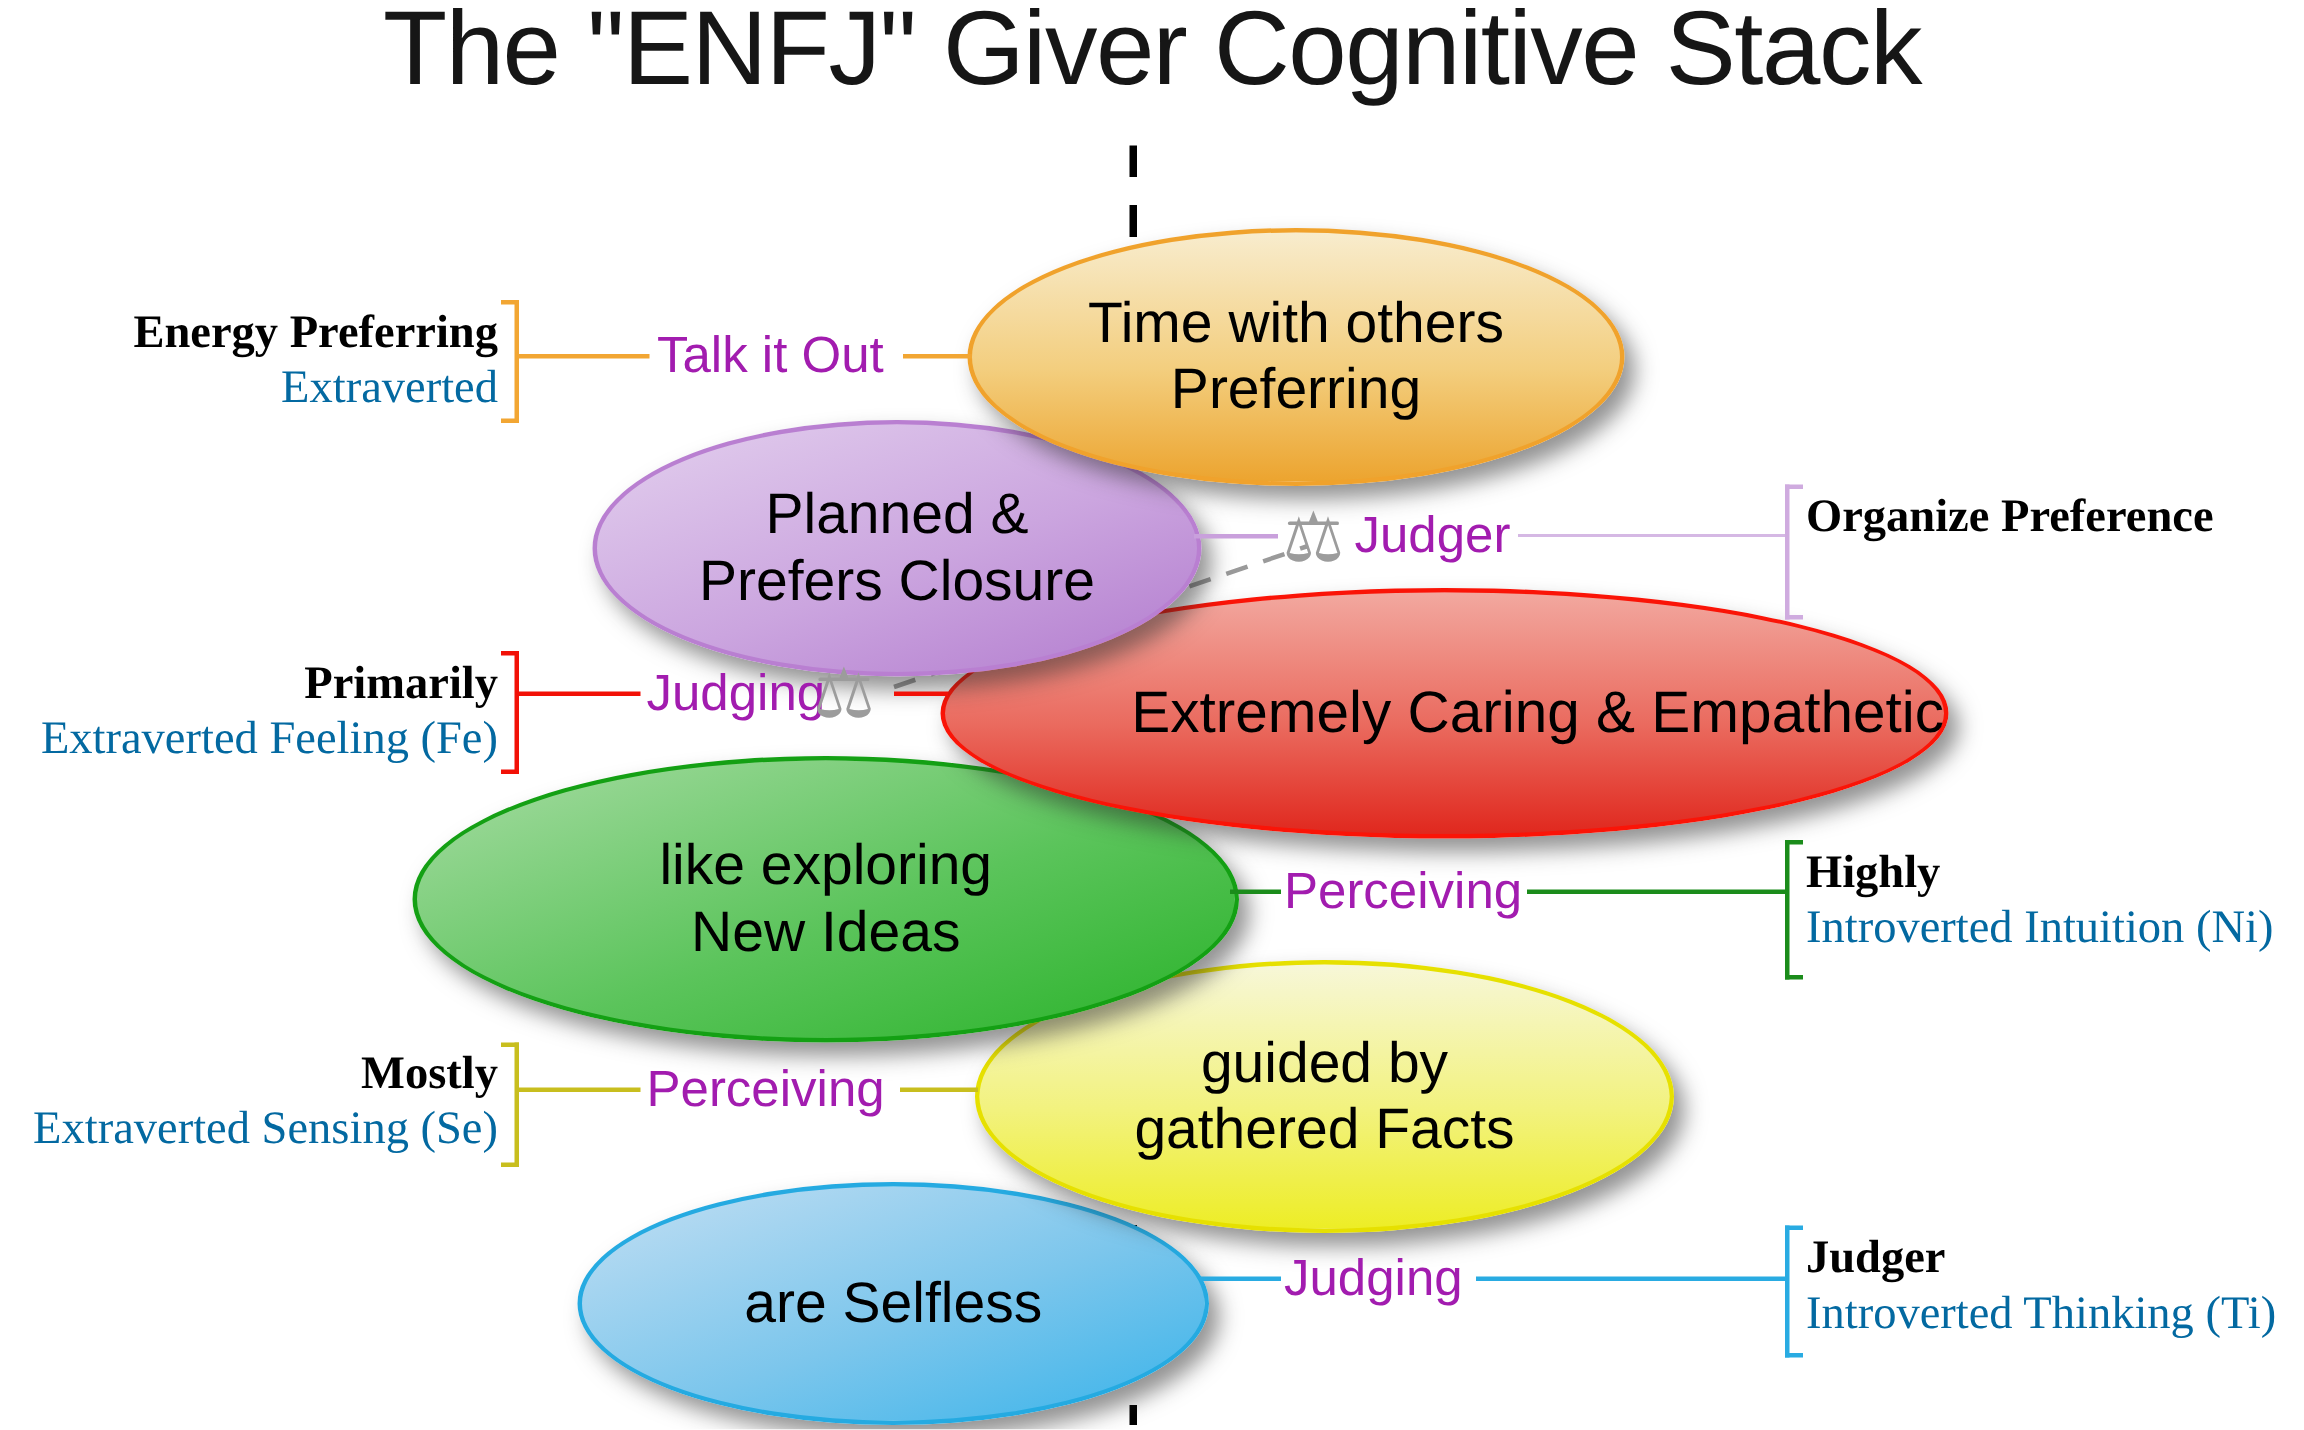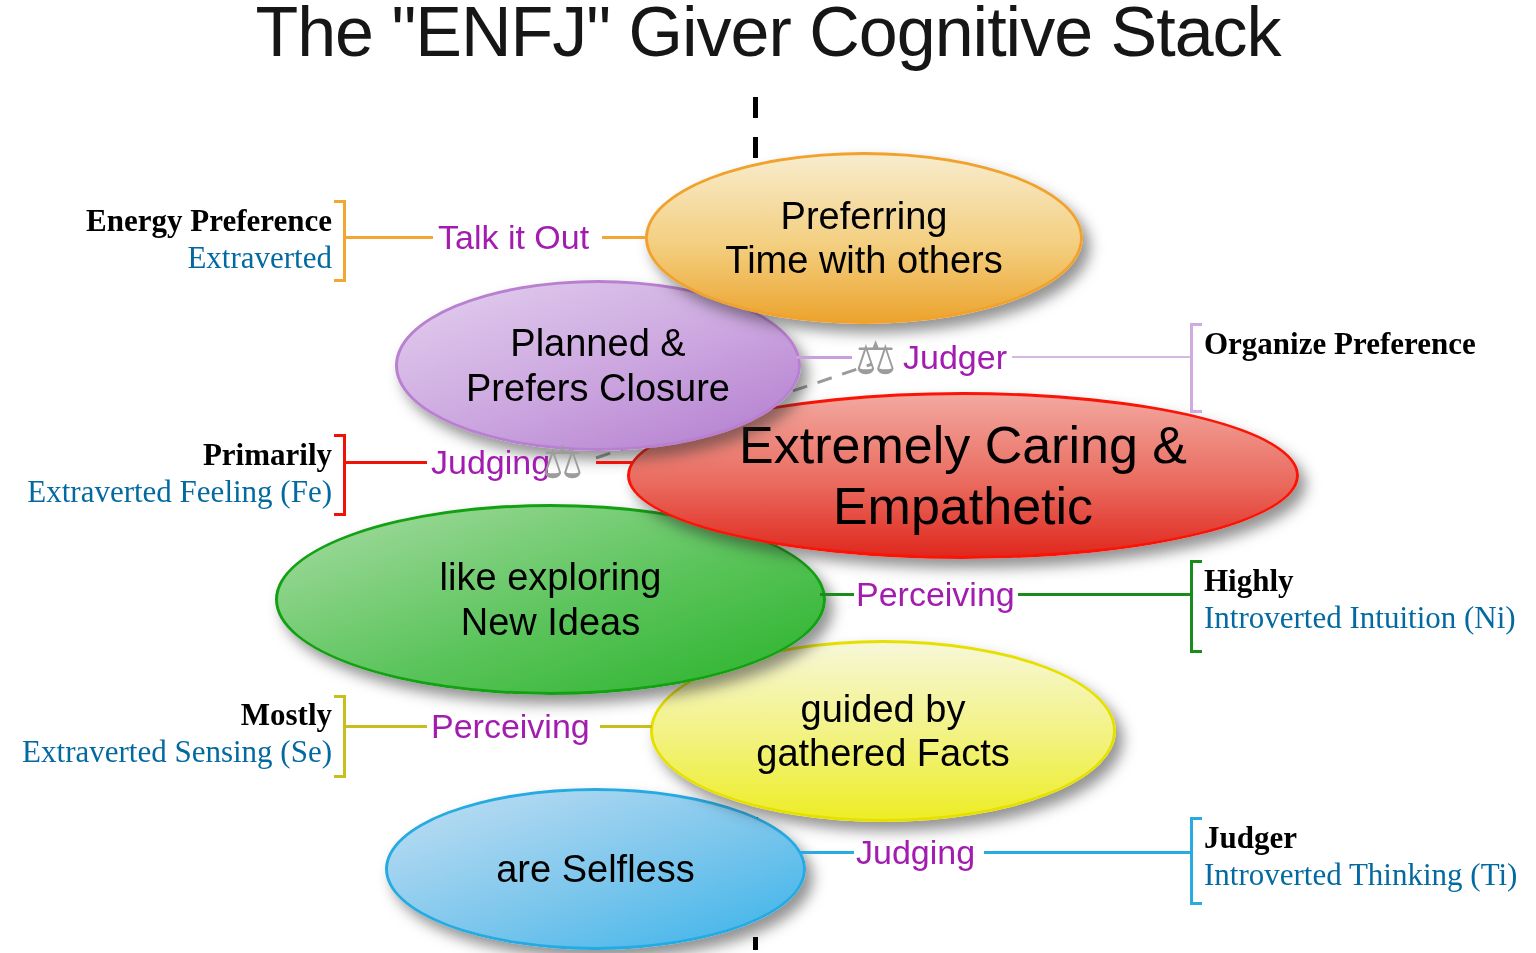--- a/index.html
+++ b/index.html
@@ -10,21 +10,21 @@
   .vdash{position:absolute;left:753px;top:97px;width:5px;height:853px;
          background:repeating-linear-gradient(to bottom,#000 0 21px,transparent 21px 40px);}
   .ellipse{position:absolute;border-radius:50%;display:flex;flex-direction:column;
            justify-content:center;align-items:center;text-align:center;
            font-size:38px;line-height:1.16;color:#000;
            box-shadow:7px 9px 14px rgba(40,40,40,.5);}
   .e-orange{left:645px;top:152px;width:432px;height:166px;border:3px solid #F0A22C;
             background:linear-gradient(180deg,#F8ECCD 0%,#F3CE7E 55%,#ECA42F 100%);}
   .e-purple{left:395px;top:280px;width:400px;height:165px;border:3px solid #B97FD1;
             background:linear-gradient(160deg,#E3D0EE 0%,#CBA5DF 55%,#B27BCE 100%);}
-  .e-red{left:627px;top:392px;width:666px;height:161px;border:3px solid #FA1407;font-size:52px;
+  .e-red{left:627px;top:392px;width:666px;height:161px;border:3px solid #FA1407;font-size:39px;
          background:linear-gradient(180deg,#F2A89F 0%,#EA6A5E 55%,#E0281E 100%);align-items:flex-end;}
   .e-green{left:275px;top:504px;width:545px;height:185px;border:3px solid #14A014;
            background:linear-gradient(160deg,#A8DCA4 0%,#5BC45B 55%,#28B228 100%);}
   .e-yellow{left:650px;top:640px;width:460px;height:176px;border:3px solid #E6E000;
             background:linear-gradient(180deg,#F7F7D8 0%,#F2F27E 55%,#EDED26 100%);}
   .e-blue{left:385px;top:788px;width:415px;height:156px;border:3px solid #25AAE1;
           background:linear-gradient(160deg,#C3DFF3 0%,#7CC6EC 55%,#38B3EA 100%);}
   .lbl{position:absolute;font-family:"Liberation Serif",serif;white-space:nowrap;}
   .lbl .head{font-weight:bold;font-size:31px;color:#000;line-height:37px;}
   .lbl .val{font-size:31px;color:#0369a1;line-height:37px;}
@@ -68,26 +68,26 @@
   <svg class="diag" width="310" height="125">
     <line x1="16" y1="108" x2="292" y2="14" stroke="#9A9A9A" stroke-width="3" stroke-dasharray="15,11"></line>
   </svg>
 
   <div class="ellipse e-purple">
     <div>Planned &amp;</div>
     <div>Prefers Closure</div>
   </div>
 
   <div class="ellipse e-orange">
+    <div>Time with others</div>
     <div>Preferring</div>
-    <div>Time with others</div>
   </div>
 
   <div class="lbl right-align" style="left:30px;top:202px;width:302px;">
-    <div class="head">Energy Preference</div>
+    <div class="head">Energy Preferring</div>
     <div class="val">Extraverted</div>
   </div>
   <div class="bracket close" style="left:334px;top:200px;width:9px;height:76px;border-color:#F2A633;"></div>
   <div class="seg" style="left:345px;top:236px;width:88px;background:#F2A633;"></div>
   <div class="word" style="left:438px;top:218px;">Talk it Out</div>
   <div class="seg" style="left:602px;top:236px;width:46px;background:#F2A633;"></div>
 
   <div class="seg" style="left:796px;top:356px;width:56px;background:#C9A0DC;"></div>
   <div class="scales" style="left:855px;top:334px;">⚖</div>
   <div class="word" style="left:903px;top:338px;">Judger</div>

